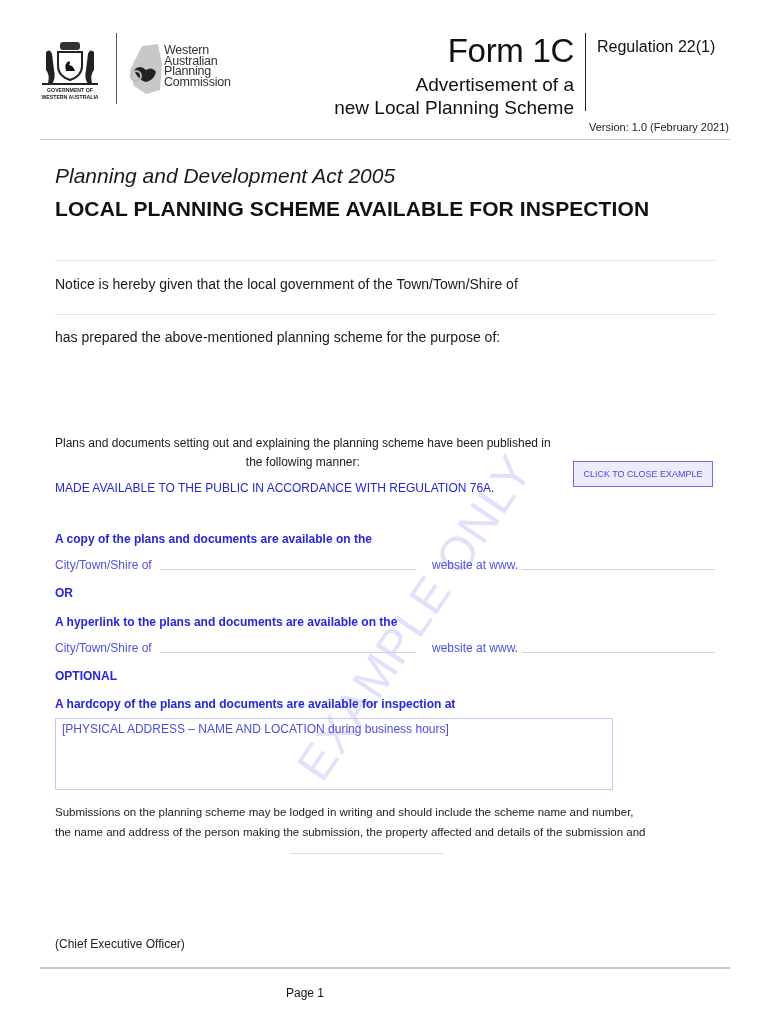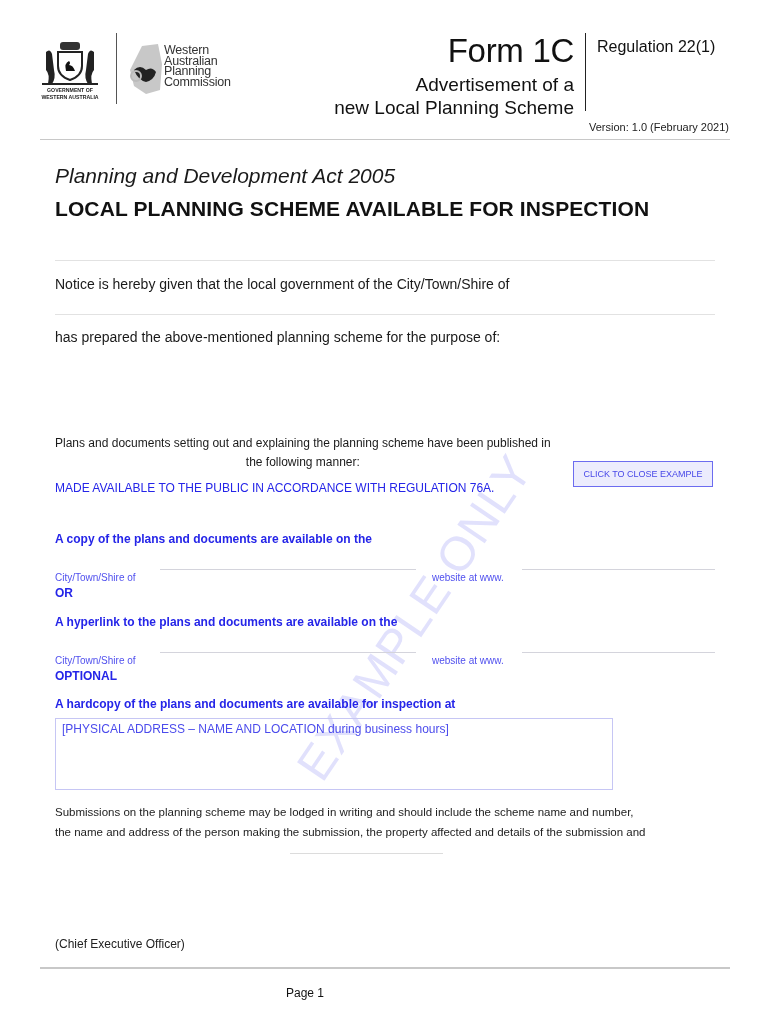--- a/index.html
+++ b/index.html
@@ -26,21 +26,21 @@
     .main-title { left: 55px; top: 197px; font-size: 21px; font-weight: bold; color: #111; letter-spacing: 0.1px; }
 
     .field-rule { left: 55px; width: 660px; height: 1px; background: #e2e2e2; }
     .body-text { left: 55px; font-size: 14px; color: #1a1a1a; }
     .small-text { left: 55px; font-size: 12px; line-height: 19px; color: #1a1a1a; }
 
     .blue { color: #2525e8; }
     .blue-light { color: #5050ee; }
     .blue-caps { left: 55px; top: 480px; font-size: 12px; line-height: 17.5px; }
     .blue-bold { left: 55px; font-size: 12px; font-weight: bold; }
-    .blue-field { font-size: 10px; margin-top: 14px; }
+    .blue-field { font-size: 12px; }
     .blank-line { height: 1px; background: #d4d4dc; }
 
     .close-example {
       left: 573px; top: 461px; width: 140px; height: 26px;
       border: 1px solid #6c6cf0; background: #ececfd; color: #4848e8;
       font-size: 9px; line-height: 13px; text-align: center; cursor: pointer; padding: 0;
       font-family: "Liberation Sans", sans-serif;
     }
 
     .address-box {
@@ -97,21 +97,21 @@
 </div>
 <div class="abs header-vbar"></div>
 <div class="abs regulation">Regulation 22(1)</div>
 <div class="abs version">Version: 1.0 (February 2021)</div>
 <div class="abs rule-top"></div>
 
 <div class="abs act-title">Planning and Development Act 2005</div>
 <div class="abs main-title">LOCAL PLANNING SCHEME AVAILABLE FOR INSPECTION</div>
 
 <div class="abs field-rule" style="top:260px;"></div>
-<div class="abs body-text" style="top:276px;">Notice is hereby given that the local government of the City/Town/Shire of</div>
+<div class="abs body-text" style="top:276px;">Notice is hereby given that the local government of the Town/Town/Shire of</div>
 <div class="abs field-rule" style="top:314px;"></div>
 <div class="abs body-text" style="top:329px;text-align:right;">has prepared the above-mentioned planning scheme for the purpose of:</div>
 
 <div class="abs small-text" style="top:434px;text-align:center;">
   <div>Plans and documents setting out and explaining the planning scheme have been published in</div>
   <div>the following manner:</div>
 </div>
 <button class="abs close-example">CLICK TO CLOSE EXAMPLE</button>
 
 <div class="abs watermark">EXAMPLE ONLY</div>

